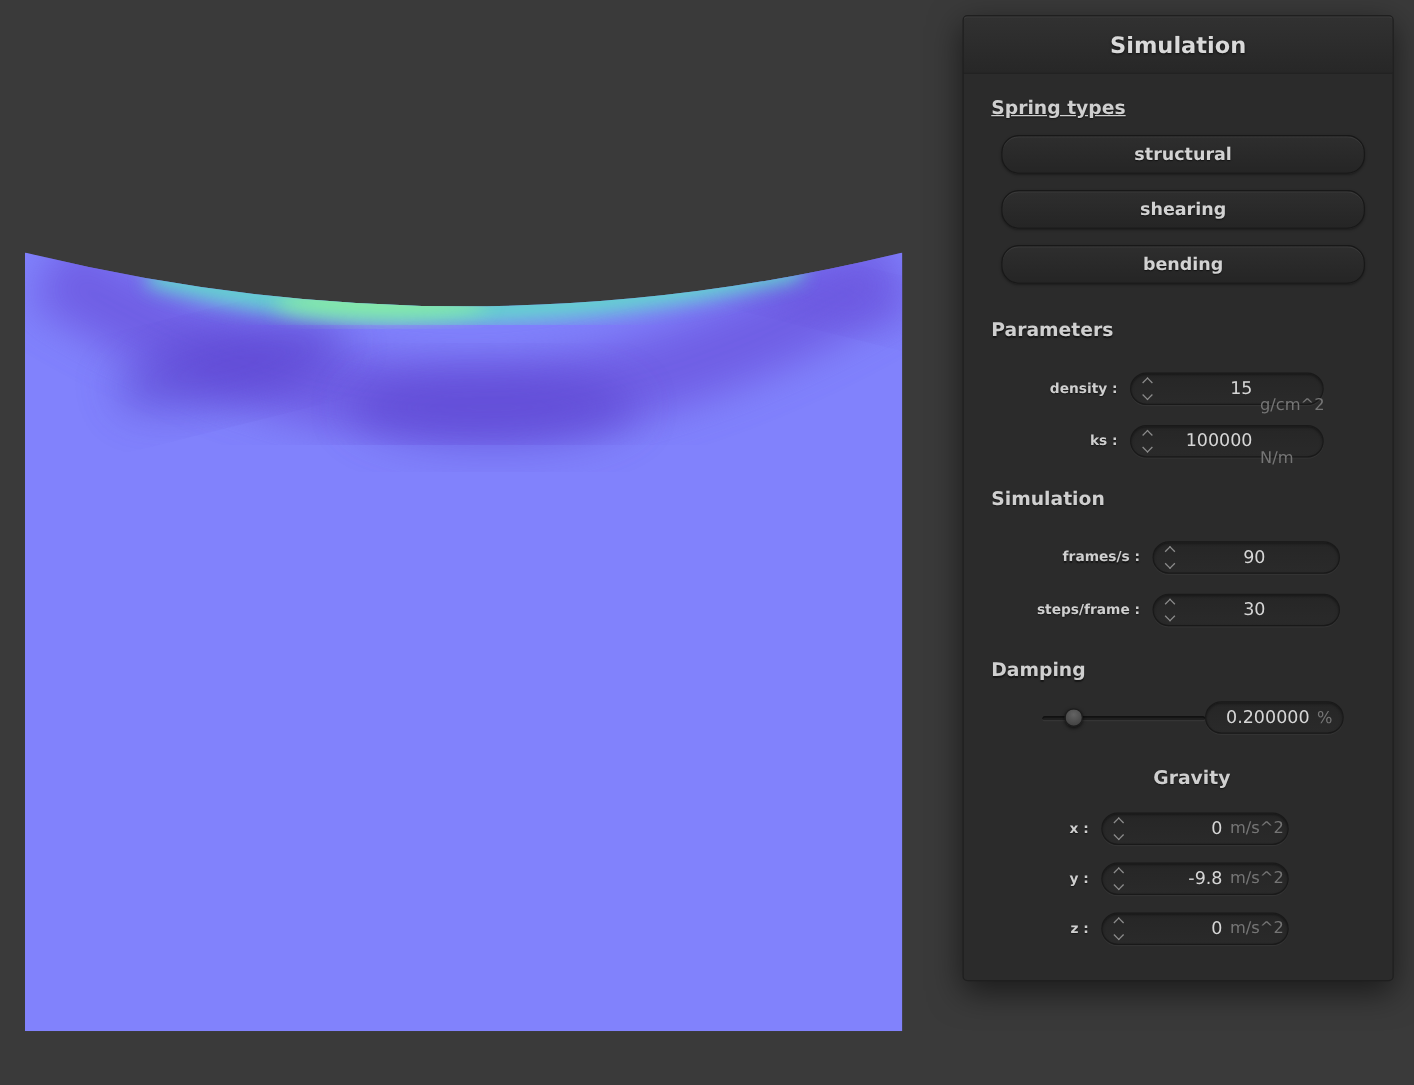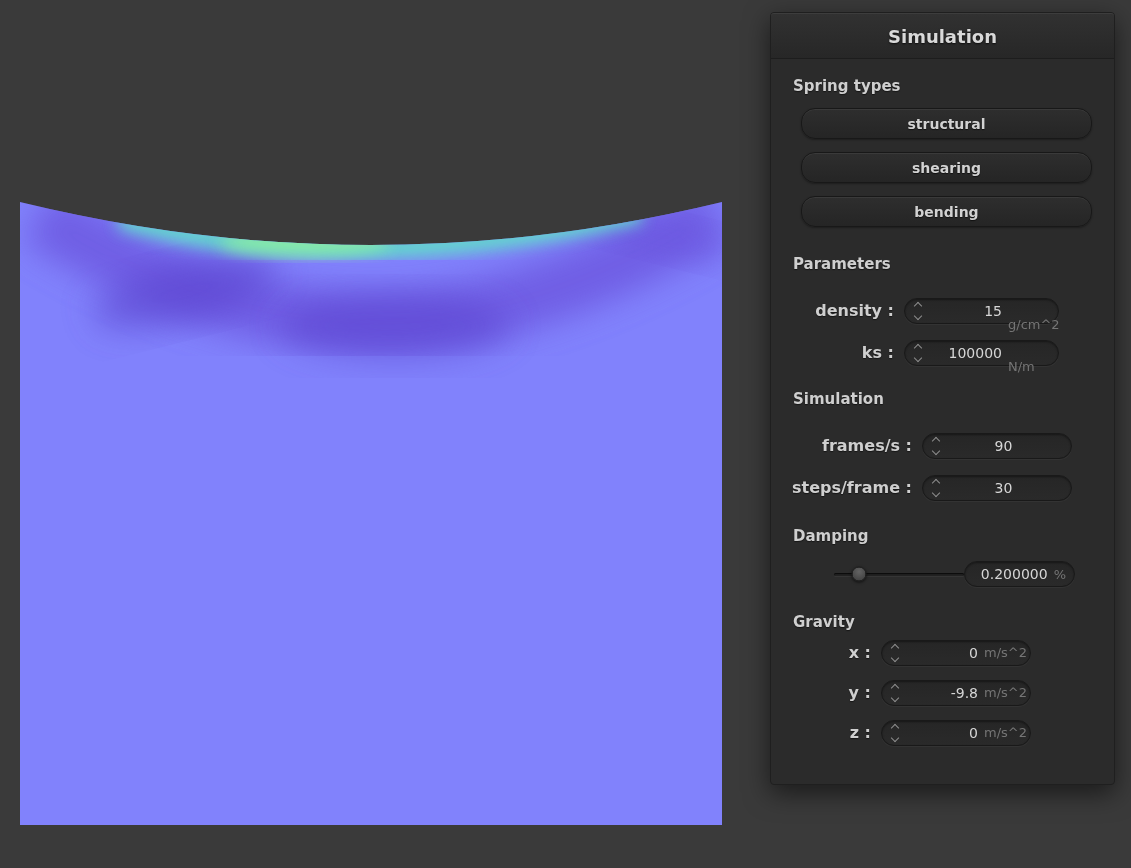--- a/index.html
+++ b/index.html
@@ -63,25 +63,25 @@
     flex-direction: column;
   }
 
   .section-label {
     font-size: 15px;
     font-weight: bold;
     color: #cfcfcf;
     line-height: 18px;
     text-shadow: 0 1px 1px rgba(0,0,0,0.5);
   }
-  #lbl-spring { margin: 18px 0 13px 22px; }
+  #lbl-spring { margin: 18px 0 13px 22px; text-decoration: underline; }
   #lbl-params { margin: 15px 0 24px 22px; }
   #lbl-sim    { margin:  9px 0 24px 22px; }
   #lbl-damp   { margin: 11px 0 16px 22px; }
-  #lbl-grav   { margin: 26px 0 8px 22px; }
+  #lbl-grav   { margin: 26px 0 18px 22px; text-align: center; }
 
   .btn {
     display: block;
     height: 31px;
     margin: 0 22px 13px 30px;
     width: calc(100% - 52px);
     background: linear-gradient(#2e2e2e, #252525);
     border: 1px solid #181818;
     border-radius: 14px;
     box-shadow: inset 0 1px 0 rgba(255,255,255,0.06), 0 1px 2px rgba(0,0,0,0.35);
@@ -97,21 +97,21 @@
     display: flex;
     align-items: center;
     justify-content: flex-end;
     height: 27px;
   }
   .param-row { margin: 0 55px 15px 0; }
   .sim-row   { margin: 0 42px 15px 0; }
   .grav-row  { margin: 0 83px 13px 0; }
 
   .row-label {
-    font-size: 16px;
+    font-size: 11px;
     font-weight: bold;
     color: #cfcfcf;
     margin-right: 10px;
     white-space: nowrap;
     text-shadow: 0 1px 1px rgba(0,0,0,0.5);
   }
 
   .numbox {
     height: 26px;
     box-sizing: border-box;

